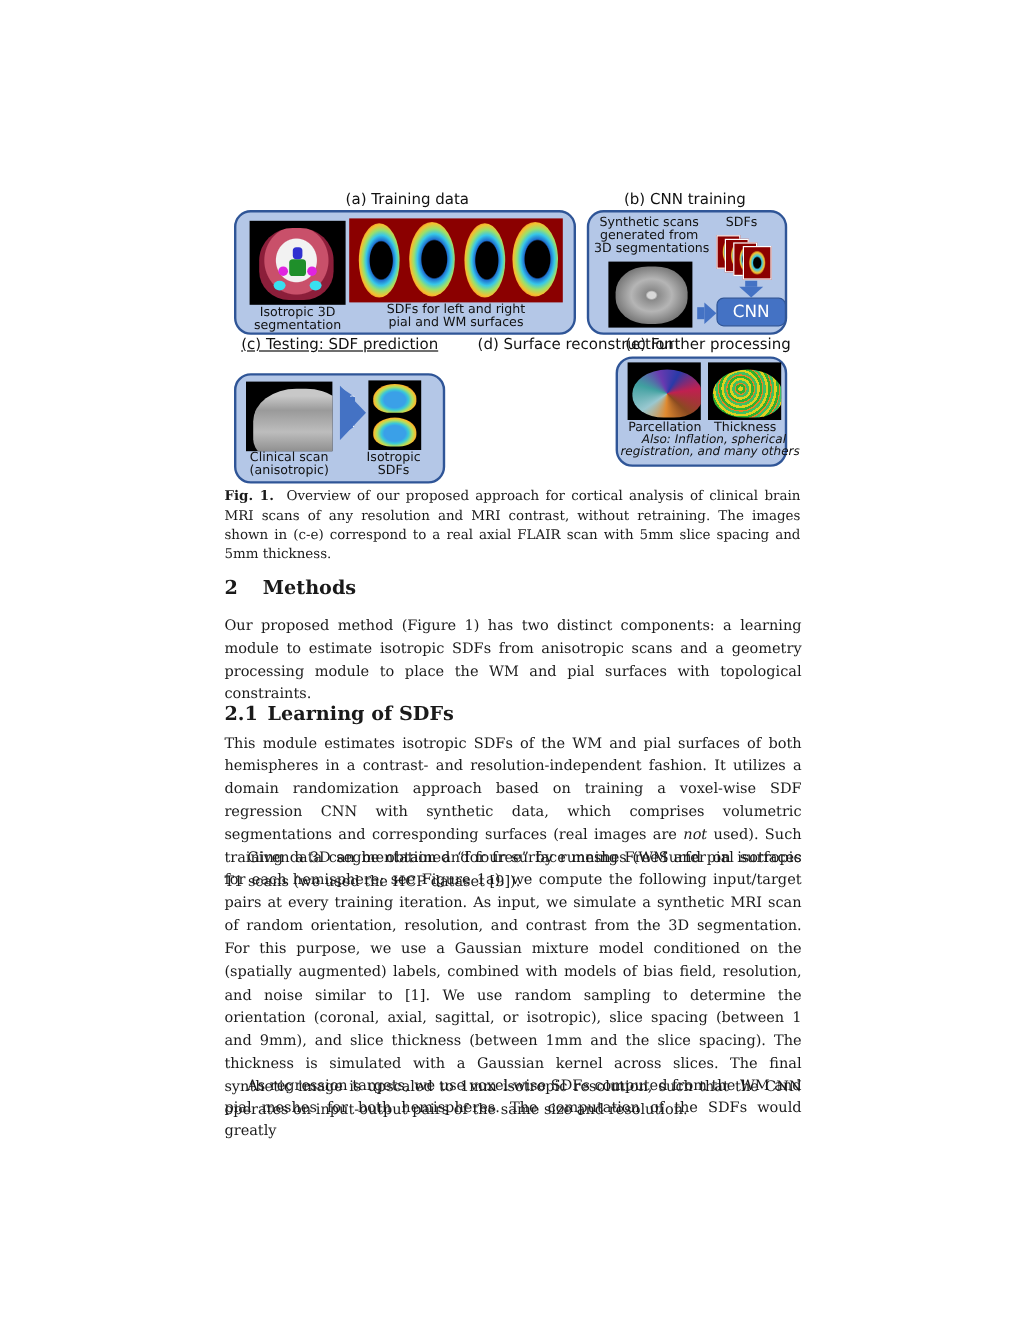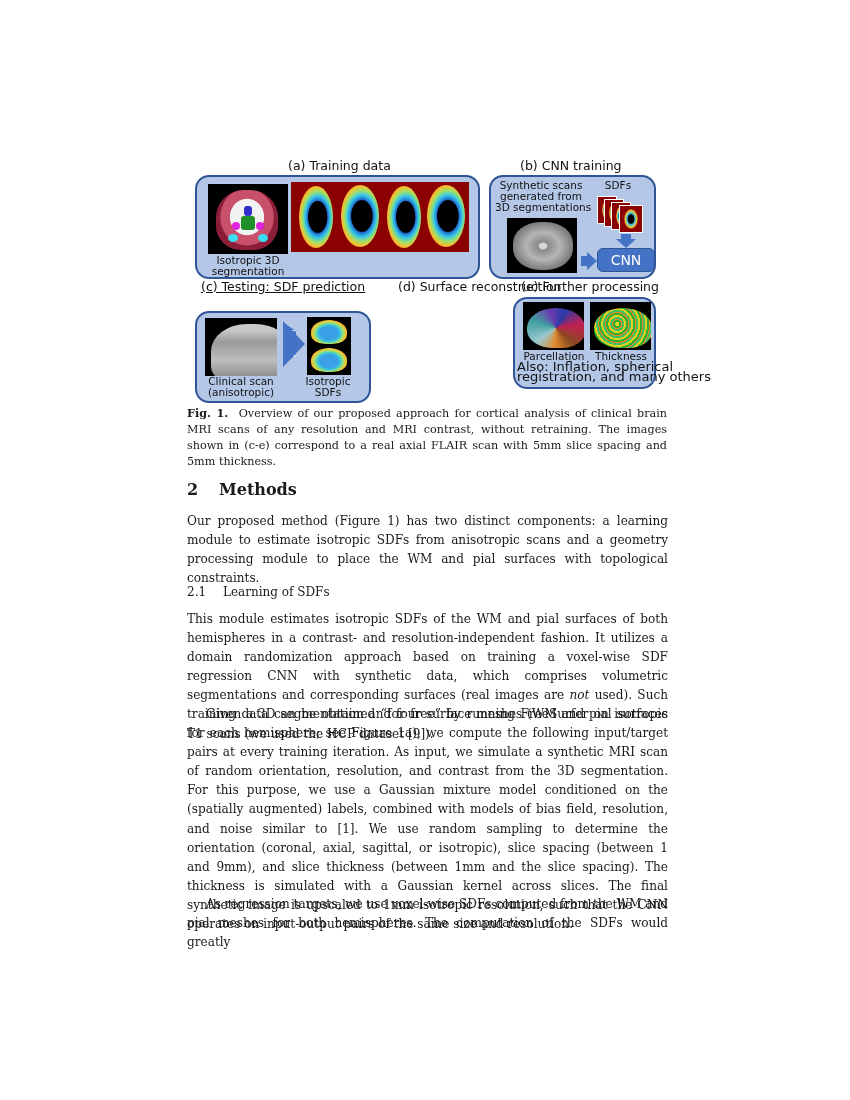--- a/index.html
+++ b/index.html
@@ -51,21 +51,21 @@
   
   .parc { background:#000; overflow:hidden; }
   .parc .b { position:absolute; left:4px; top:6px; width:58px; height:40px; border-radius:50% 50% 40% 45%; background: conic-gradient(from 30deg, #2a3aa8, #c02050, #8a4a20, #e08a30, #9ac8d0, #40a0a0, #6a3ab0, #2a3aa8); }
   .thick { background:#000; overflow:hidden; }
   .thick .b { position:absolute; left:4px; top:6px; width:58px; height:40px; border-radius:50% 50% 40% 45%; background: repeating-radial-gradient(circle at 40% 40%, #e0d020 0 2px, #30b030 2px 4px, #f08020 4px 5px, #40c060 5px 7px); }
 
   .caption { position:absolute; left:187px; top:405px; width:480px; font-size:11.2px; line-height:16px; text-align:justify; }
   .caption b { font-weight:bold; }
   .h2 { position:absolute; left:187px; top:480px; font-size:16px; font-weight:bold; }
   .h2 .num { display:inline-block; width:32px; }
-  .h3 { position:absolute; left:187px; top:585px; font-size:12px; font-weight:normal; }
+  .h3 { position:absolute; left:187px; top:585px; font-size:16px; font-weight:bold; }
   .h3 .num { display:inline-block; width:36px; }
   .para { position:absolute; left:187px; width:481px; font-size:12.1px; line-height:19.1px; text-align:justify; margin:0; }
   .para.indent { text-indent: 19px; }
 </style>
 </head>
 <body>
 
 <div class="figure">
 
   <div class="ptitle" style="left:93px; top:0px;">(a) Training data</div>
@@ -81,20 +81,24 @@
     </div>
     <div class="plabel" style="left:11px; top:78px; width:80px;">
       <div>Isotropic 3D</div>
         <div>segmentation</div>
     </div>
     <div class="img sdf-img" style="left:94px; top:5px; width:178px; height:70px;">
       <div class="hemi" style="left:8px; top:4px;"></div>
       <div class="hemi" style="left:50px; top:3px; width:38px;"></div>
       <div class="hemi" style="left:96px; top:4px;"></div>
       <div class="hemi" style="left:136px; top:3px; width:38px;"></div>
+    </div>
+    <div class="plabel" style="left:94px; top:76px; width:178px;">
+      <div>SDFs for left and right</div>
+        <div>pial and WM surfaces</div>
     </div>
   </div>
 
   <div class="ptitle" style="left:325px; top:0px;">(b) CNN training</div>
   <div class="panel" style="left:294px; top:17px; width:167px; height:104px;">
     <div class="plabel" style="left:4px; top:3px; width:92px;">
       <div>Synthetic scans</div>
         <div>generated from</div>
         <div>3D segmentations</div>
     </div>
@@ -152,21 +156,21 @@
   <div class="ptitle" style="left:326px; top:121px;">(e) Further processing</div>
   <div class="panel" style="left:318px; top:139px; width:143px; height:92px;">
     <div class="img parc" style="left:8px; top:3px; width:61px; height:48px;">
         <div class="b"></div>
       </div>
     <div class="img thick" style="left:75px; top:3px; width:61px; height:48px;">
         <div class="b"></div>
       </div>
     <div class="plabel" style="left:4px; top:52px; width:70px;">Parcellation</div>
     <div class="plabel" style="left:74px; top:52px; width:64px;">Thickness</div>
-    <div class="plabel" style="left:2px; top:63px; width:138px; font-size:13px; line-height:10px; text-align:right;">
+    <div class="plabel" style="left:2px; top:63px; width:138px; font-size:10px; line-height:10px; font-style:italic;text-align:right;">
       <div>Also: Inflation, spherical</div>
         <div>registration, and many others</div>
     </div>
   </div>
 </div>
 
 <div class="caption"><b>Fig. 1.</b>&nbsp; <span>Overview of our proposed approach for cortical analysis of clinical brain MRI scans of any resolution and MRI contrast, without retraining. The images shown in (c-e) correspond to a real axial FLAIR scan with 5mm slice spacing and 5mm thickness.</span></div>
 
 <div class="h2"><span class="num">2</span><span>Methods</span></div>
 

